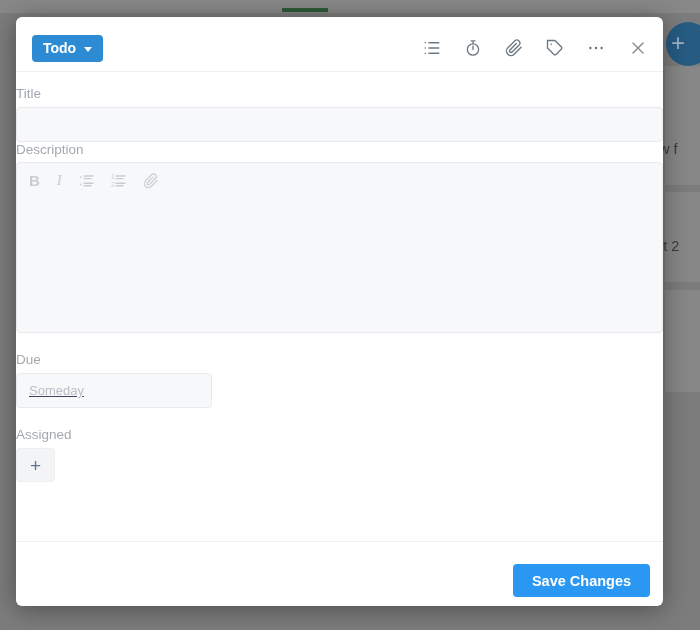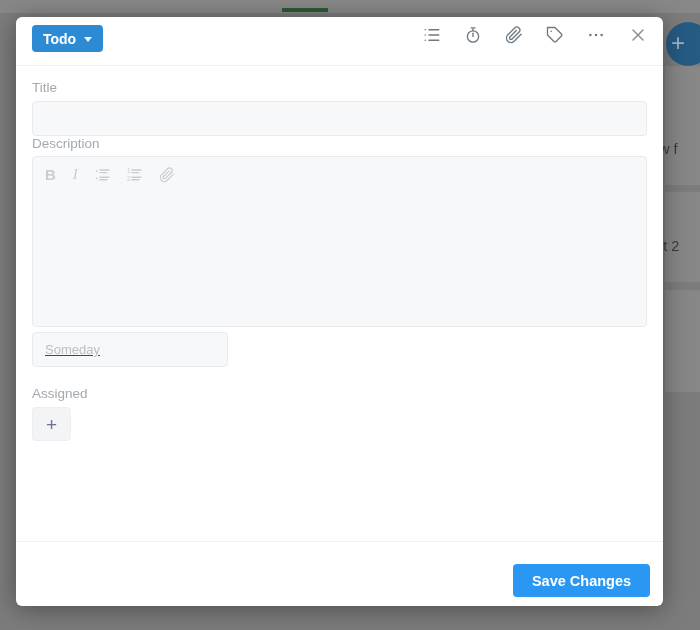--- a/index.html
+++ b/index.html
@@ -28,42 +28,42 @@
   .bg-frag2 { left:660px; top:238px; }
 
   
   .modal {
     position:absolute; left:16px; top:17px; width:647px; height:589px;
     background:#ffffff; border-radius:6px;
     box-shadow:0 3px 26px rgba(0,0,0,.38);
     z-index:10;
   }
   .modal-header {
-    height:49px; border-bottom:1px solid #eef0f3;
-    display:flex; align-items:flex-start; justify-content:space-between;
+    height:55px; border-bottom:1px solid #eef0f3;
+    display:flex; align-items:center; justify-content:space-between;
     padding:8px 15px 0 16px;
   }
   .status-btn {
     background:#2d8bd3; color:#fff; border:none; border-radius:4px;
     height:27px; padding:0 11px; font-weight:bold; font-size:14px;
     font-family:"Liberation Sans", sans-serif;
     display:flex; align-items:center; gap:8px; cursor:pointer;
   }
   .caret-down {
     width:0; height:0; margin-top:2px;
     border-left:4px solid transparent; border-right:4px solid transparent;
     border-top:5px solid rgba(255,255,255,.95);
   }
   .header-icons { display:flex; align-items:center; gap:23px; }
   .hicon-btn { background:none; border:none; padding:0; cursor:pointer; color:#6e7881; display:flex; }
   .hicon-btn.close { color:#878f96; }
   .hicon { display:block; }
 
   
-  .modal-body { padding:0 16px; }
+  .modal-body { padding:0 0; }
   .field-label { color:#a3a9b0; font-size:13.5px; height:16px; line-height:16px; }
   .lbl-title { margin-top:14px; }
   .input-box { background:#f7f8fa; border:1px solid #e8eaee; border-radius:4px; }
   .title-input {
     display:block; width:100%; height:35px; margin-top:5px;
     font-size:15px; color:#3c4858; padding:0 12px; outline:none;
   }
   .lbl-desc { }
   .desc-box { margin-top:4px; height:171px; }
   .desc-toolbar { display:flex; align-items:center; gap:17px; padding:9px 12px 0 12px; color:#c9cdd2; }
@@ -194,20 +194,21 @@
         </button>
         <button class="tb-btn">
           <svg width="16" height="16" viewBox="0 0 24 24" fill="none" stroke="currentColor" stroke-width="1.8" stroke-linecap="round" stroke-linejoin="round">
             <path d="M21.44 11.05l-9.19 9.19a6 6 0 0 1-8.49-8.49l9.19-9.19a4 4 0 0 1 5.66 5.66l-9.2 9.19a2 2 0 0 1-2.83-2.83l8.49-8.48"></path>
           </svg>
         </button>
       </div>
       <div class="desc-editor" contenteditable="true" style=""></div>
     </div>
 
+    <div class="field-label lbl-due">Due</div>
     <input class="input-box due-input" type="text" placeholder="Someday" style="">
 
     <div class="field-label lbl-assigned">Assigned</div>
     <button class="add-assignee">+</button>
   </div>
 
   <div class="modal-footer">
     <button class="save-btn">Save Changes</button>
   </div>
 </div>

